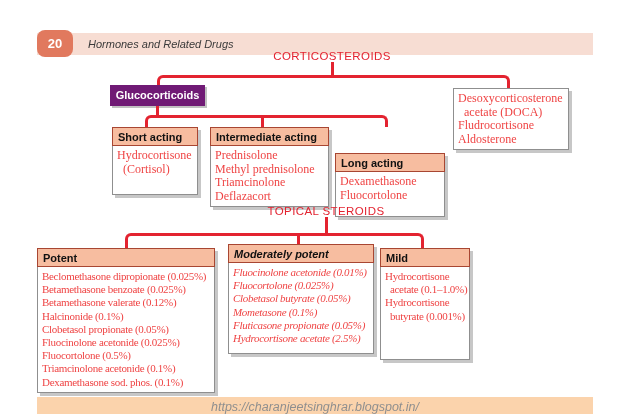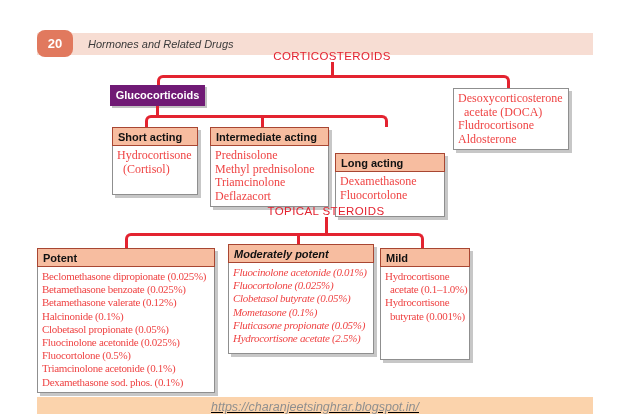--- a/index.html
+++ b/index.html
@@ -26,21 +26,21 @@
         box-shadow:3px 3px 0 rgba(130,130,130,.45);}
   .node-hd{background:#f7bda0;border:1px solid #a84632;margin:-1px -1px 0 -1px;
         font-weight:bold;font-size:11px;color:#111;padding:3px 4px 2px 5px;}
   .node-bd{font-family:"Liberation Serif",serif;font-size:12px;line-height:13.5px;color:#ef4444;
         padding:3px 2px 3px 4px;}
   .node-bd .line{white-space:pre;}
   .small .node-bd{font-size:11px;line-height:13.2px;letter-spacing:-0.3px;}
   .red-hd .node-hd{background:#e32330;border-color:#b01722;color:#ffffff;}
   
   .footer-bar{position:absolute;left:37px;top:397px;width:556px;height:17px;background:#fbd3ac;
-        text-align:center;line-height:17px;text-decoration:underline;}
+        text-align:center;line-height:17px;}
   .footer-bar a{font-style:italic;color:#8f8f8f;font-size:12.5px;text-decoration:none;}
 </style>
 </head>
 <body>
 
 <div class="page">
 
   <div class="header-bar"></div>
   <div class="chapter-badge">20</div>
   <div class="chapter-title">Hormones and Related Drugs</div>

